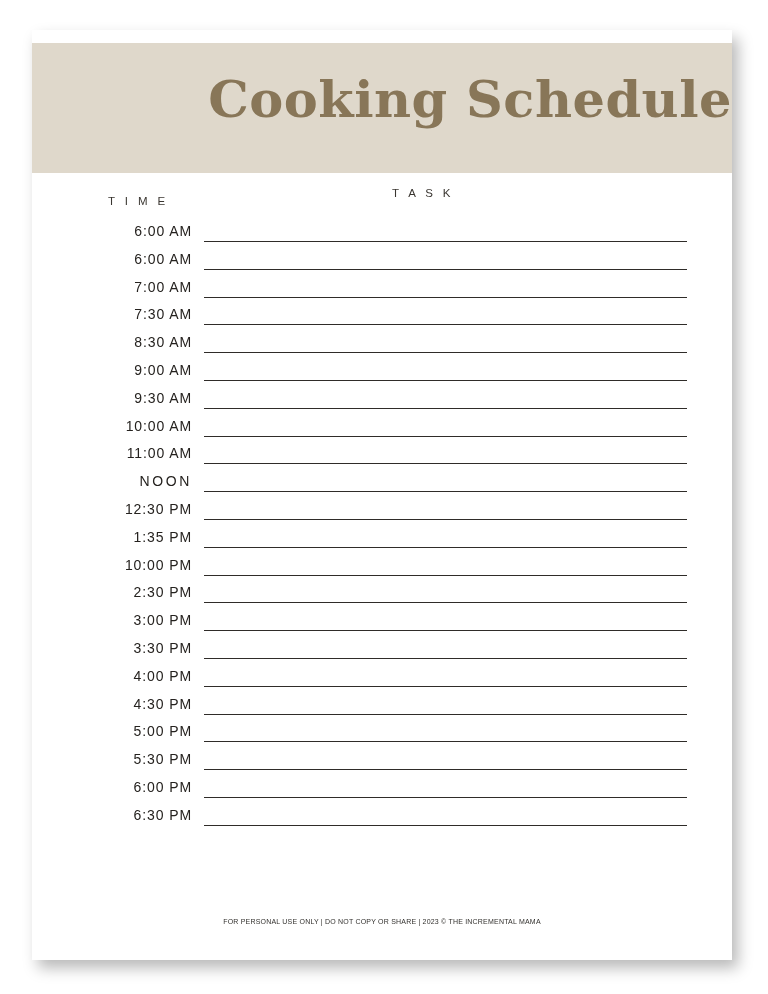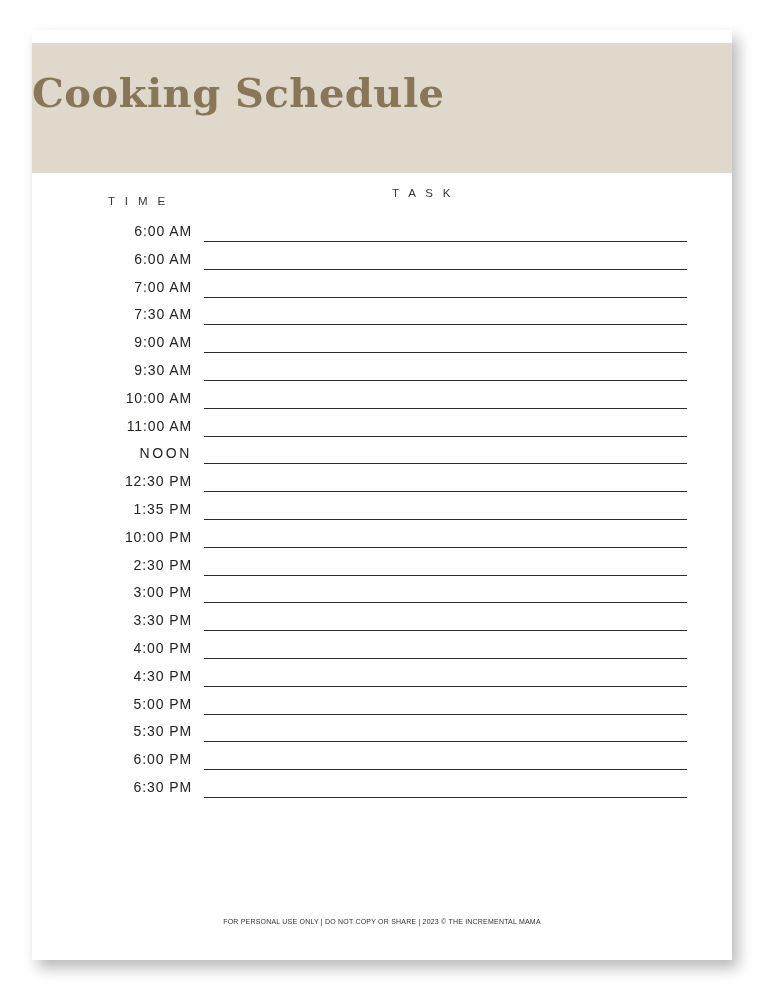--- a/index.html
+++ b/index.html
@@ -39,24 +39,24 @@
     width: 700px;
     height: 130px;
     background: #dfd8cb;
   }
 
   .title {
     position: absolute;
     left: 0;
     top: 26px;
     width: 700px;
-    text-align: left;
+    text-align: right;
     font-family: "DejaVu Serif", serif;
     font-weight: bold;
-    font-size: 40px;
+    font-size: 51px;
     letter-spacing: 0.5px;
     color: #887658;
     white-space: nowrap;
   }
 
   
   .col-heads {
     position: absolute;
     left: 0;
     top: 157px;
@@ -151,20 +151,24 @@
         </div>
         <div class="row">
           <div class="time-label">7:00 AM</div>
           <div class="line"></div>
         </div>
         <div class="row">
           <div class="time-label">7:30 AM</div>
           <div class="line"></div>
         </div>
         <div class="row">
+          <div class="time-label">8:30 AM</div>
+          <div class="line"></div>
+        </div>
+        <div class="row">
           <div class="time-label">9:00 AM</div>
           <div class="line"></div>
         </div>
         <div class="row">
           <div class="time-label">9:30 AM</div>
           <div class="line"></div>
         </div>
         <div class="row">
           <div class="time-label">10:00 AM</div>
           <div class="line"></div>

